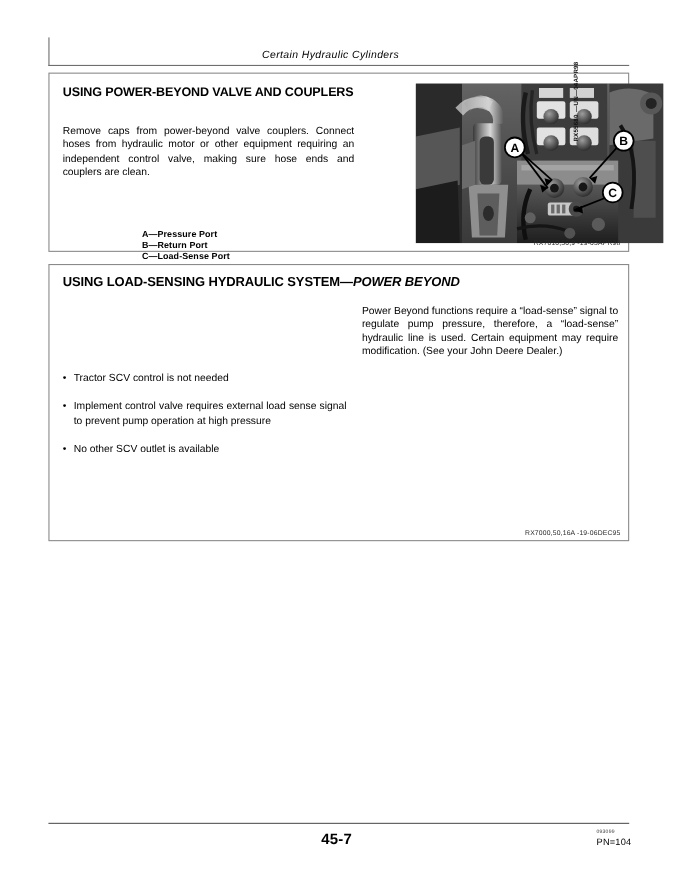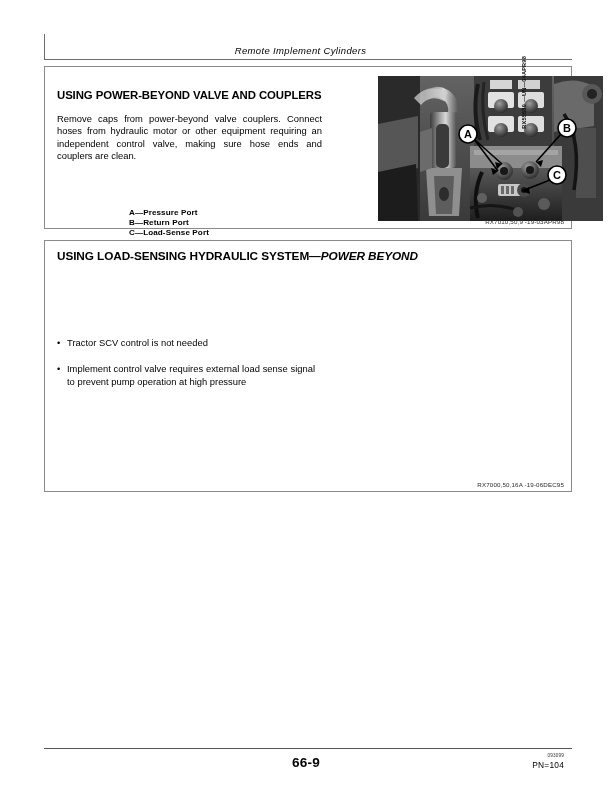--- a/index.html
+++ b/index.html
@@ -55,21 +55,21 @@
   #article-1 { left: 44px; top: 66px;  width: 528px; height: 163px; }
   #article-2 { left: 44px; top: 240px; width: 528px; height: 252px; }
 
   .art-heading {
     position: absolute;
     font-weight: bold;
     font-size: 11.4px;
     letter-spacing: -0.1px;
     line-height: 13.6px;
   }
-  #a1-heading { left: 12px; top: 22px; width: 270px; }
+  #a1-heading { left: 12px; top: 11px; width: 270px; }
   #a2-heading { left: 12px; top: 9px; width: 500px; font-size: 11.8px; }
   .art-heading .ital { font-style: italic; text-align: center; }
 
   .col-text {
     position: absolute;
     font-size: 9.4px;
     line-height: 12.4px;
     text-align: justify;
   }
   #a1-body  { left: 12px; top: 46px; width: 265px; }
@@ -158,23 +158,22 @@
     left: 0;
     top: 755px;
     width: 612px;
     text-align: center;
     font-size: 13.6px;
     font-weight: bold;
     letter-spacing: 0.2px;
   }
   .footer-right {
     position: absolute;
-    right: 48px;
+    right: 38px;
     top: 752px;
-    text-align: right;
     line-height: 8px;
   }
   .footer-date {
     font-size: 4.6px;
     letter-spacing: 0.2px;
     color: #333;
     display: block;
   }
   .footer-pn {
     font-size: 8.4px;
@@ -182,21 +181,21 @@
     display: block;
     margin-top: 1px;
   }
 </style>
 </head>
 <body>
 
 <div class="page">
 
   <div class="header">
-    <div class="header-title">Remote Implement Cylinders</div>
+    <div class="header-title">Certain Hydraulic Cylinders</div>
   </div>
 
   <div class="article" id="article-1">
 
     <div class="art-heading" id="a1-heading">USING POWER-BEYOND VALVE AND COUPLERS</div>
 
     <div class="col-text" id="a1-body">Remove caps from power-beyond valve couplers. Connect hoses from hydraulic motor or other equipment requiring an independent control valve, making sure hose ends and couplers are clean.</div>
 
     <div class="legend">
       <div>A—Pressure Port</div>
@@ -318,26 +317,28 @@
   <div class="article" id="article-2">
 
     <div class="art-heading" id="a2-heading">
       <span>USING LOAD-SENSING HYDRAULIC SYSTEM—</span><span class="ital">POWER BEYOND</span>
     </div>
 
 
     <div class="bullets">
       <div class="bullet">Tractor SCV control is not needed</div>
       <div class="bullet">Implement control valve requires external load sense signal to prevent pump operation at high pressure</div>
+      <div class="bullet">No other SCV outlet is available</div>
     </div>
 
+    <div class="col-text" id="a2-right">Power Beyond functions require a “load-sense” signal to regulate pump pressure, therefore, a “load-sense” hydraulic line is used. Certain equipment may require modification. (See your John Deere Dealer.)</div>
 
     <div class="art-caption">RX7000,50,16A  -19-06DEC95</div>
   </div>
 
   <div class="footer-rule"></div>
-  <div class="page-number">66-9</div>
+  <div class="page-number">45-7</div>
   <div class="footer-right">
     <span class="footer-date">093099</span>
     <span class="footer-pn">PN=104</span>
   </div>
 
 </div>
 
 </body></html>

